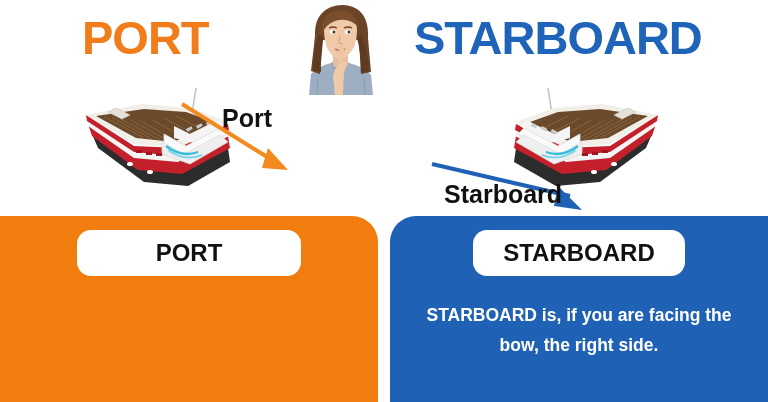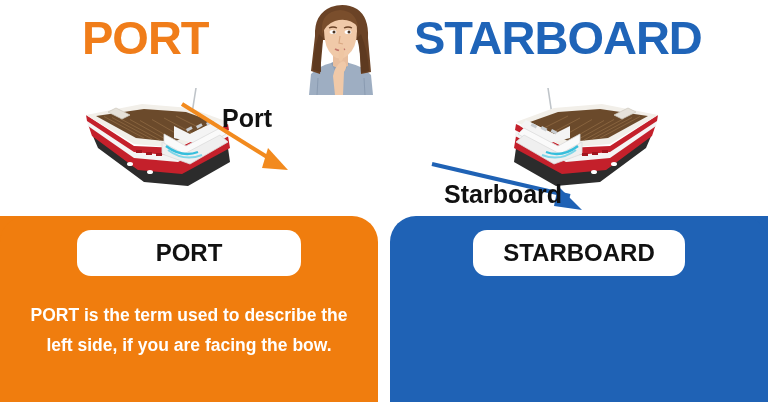--- a/index.html
+++ b/index.html
@@ -285,21 +285,21 @@
 
   <div class="dir-label" id="label-starboard">Starboard</div>
 </div>
 
 <div id="panels">
 
   <div class="panel" id="panel-port">
     <div class="pill" id="pill-port">
       <span class="pill-text">PORT</span>
     </div>
-    <div class="desc">PORT is the term used to describe the left side, if you are facing the bow.</div>
   </div>
 
   <div class="panel" id="panel-starboard">
     <div class="pill" id="pill-starboard">
       <span class="pill-text">STARBOARD</span>
     </div>
+    <div class="desc">STARBOARD is, if you are facing the bow, the right side.</div>
   </div>
 </div>
 
 </body></html>

